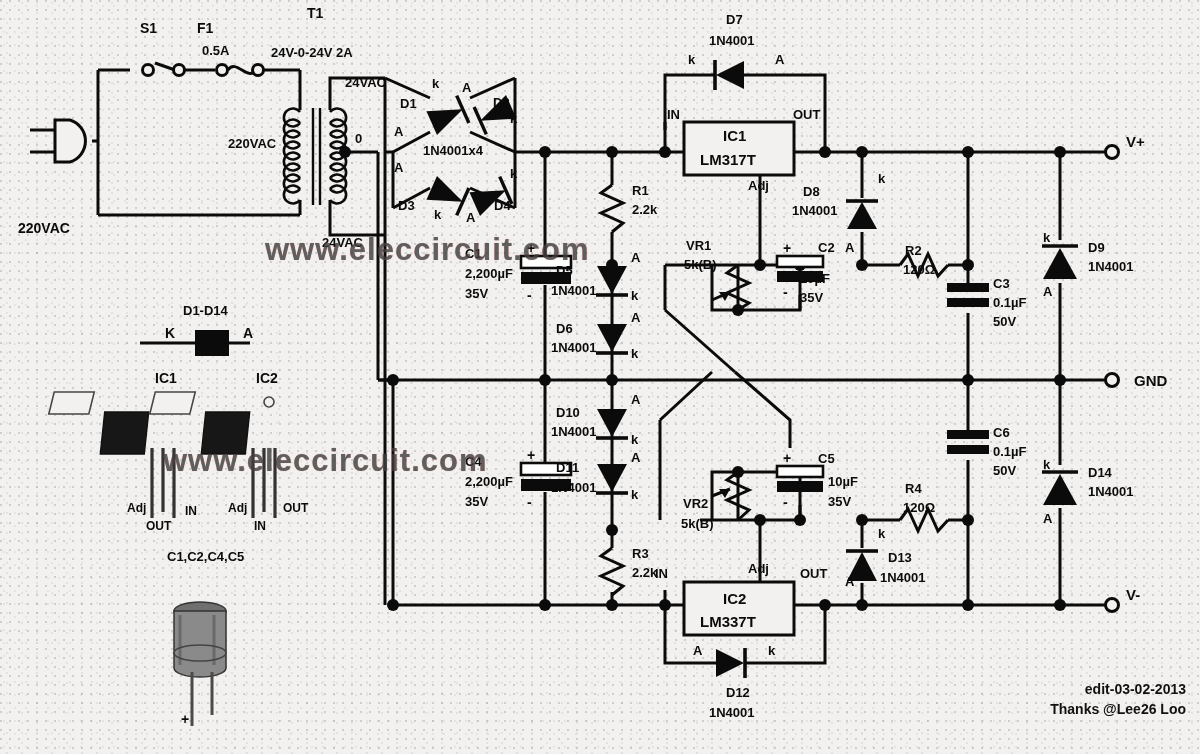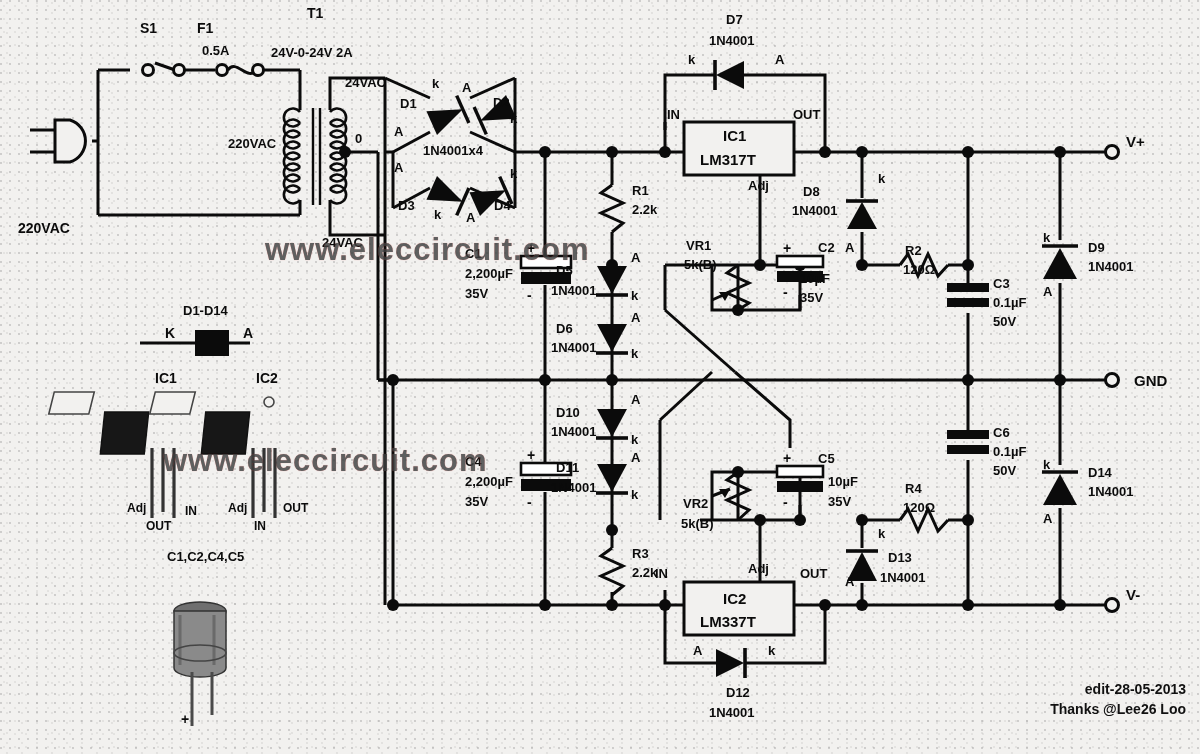--- a/index.html
+++ b/index.html
@@ -534,15 +534,15 @@
       <text class="lbl f12" x="283" y="512">OUT</text>
       <text class="lbl f13" x="167" y="561">C1,C2,C4,C5</text>
       <text class="lbl f14" x="181" y="724">+</text>
     </g>
   </svg>
   </div>
 
   <div class="wm" id="wm1">www.eleccircuit.com</div>
   <div class="wm" id="wm2">www.eleccircuit.com</div>
 
-  <div class="credit" style="top:681px;">edit-28-05-2013</div>
+  <div class="credit" style="top:681px;">edit-03-02-2013</div>
   <div class="credit" style="top:701px;">Thanks @Lee26 Loo</div>
 </div>
 
 </body></html>

